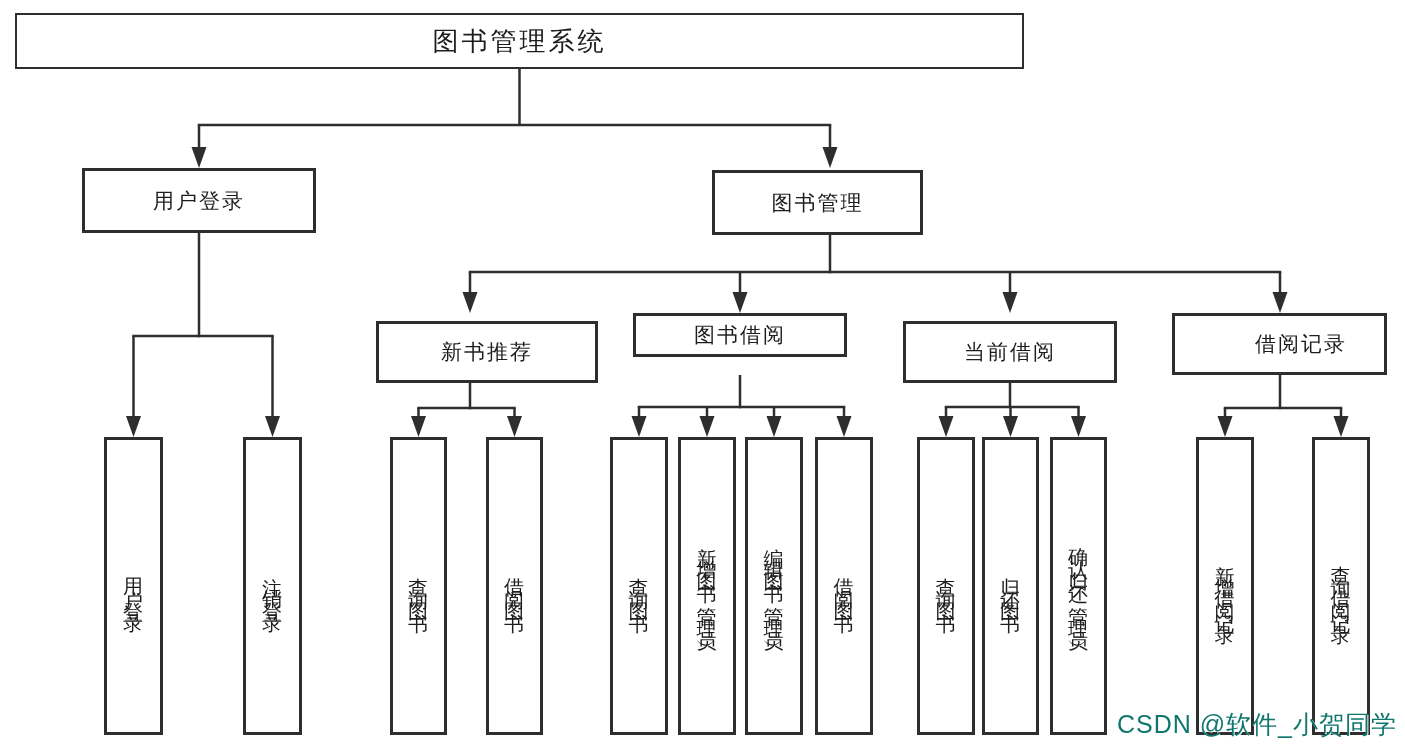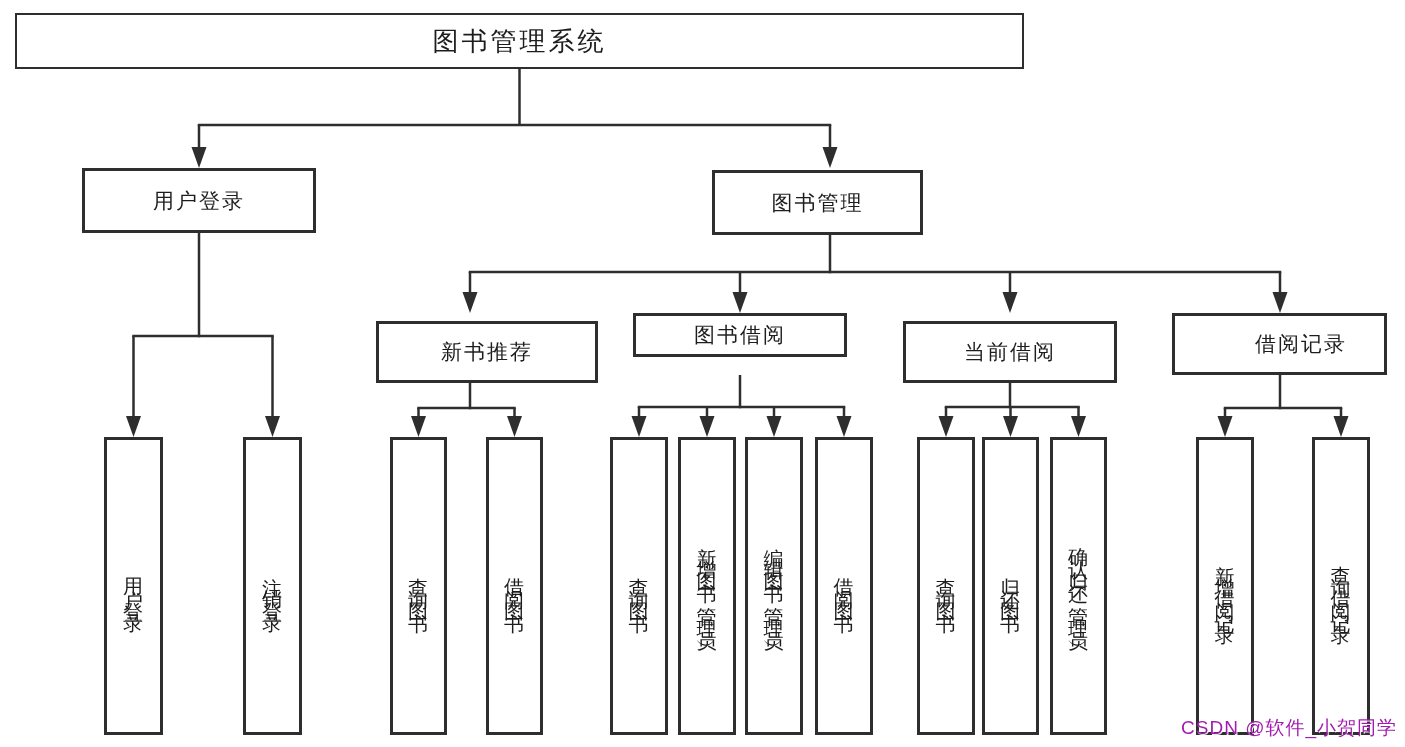--- a/index.html
+++ b/index.html
@@ -47,22 +47,22 @@
     writing-mode: vertical-rl;
     text-orientation: mixed;
     letter-spacing: 12px;
     line-height: 1;
     white-space: nowrap;
   }
   .watermark {
     position: absolute;
     right: 8px;
     bottom: 6px;
-    font-size: 19px;
-    color: #a21caf;
+    font-size: 25px;
+    color: #0f766e;
     letter-spacing: 1px;
     text-shadow: 1px 1px 0 rgba(255,255,255,0.9);
     pointer-events: none;
   }
   svg path {
     stroke: #2e2e2e;
     stroke-width: 2.5;
     fill: none;
   }
   svg polygon {

